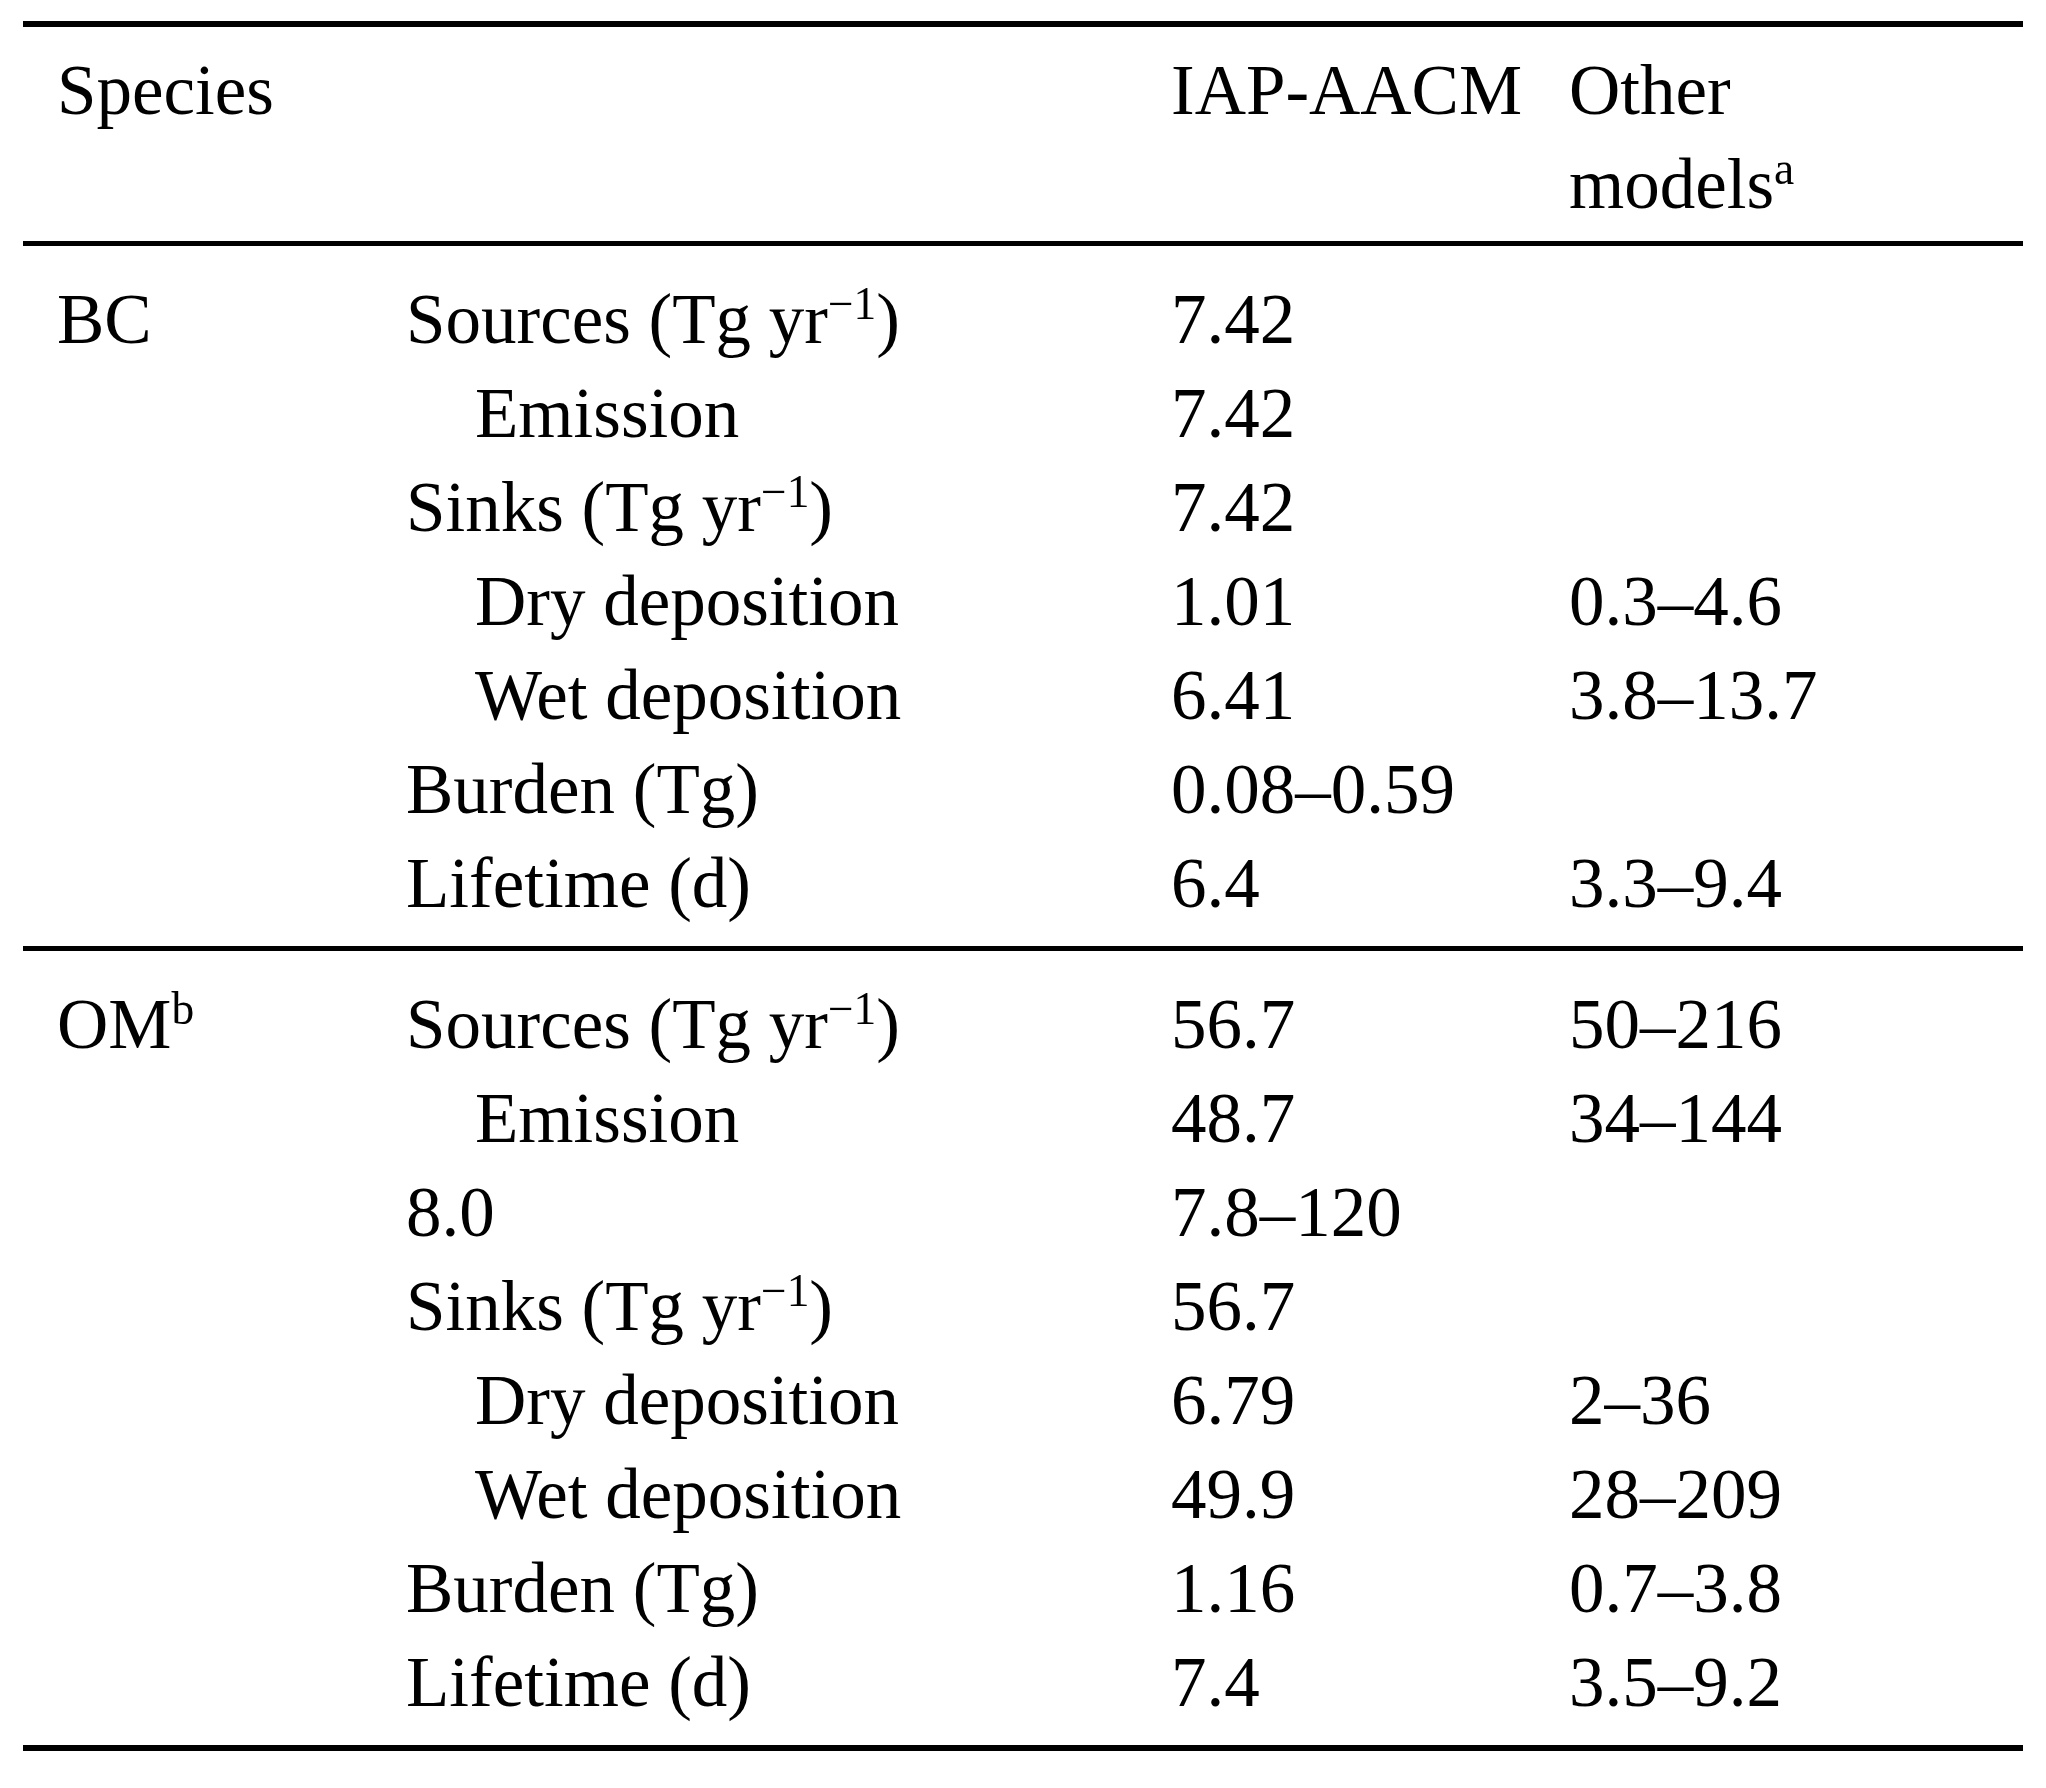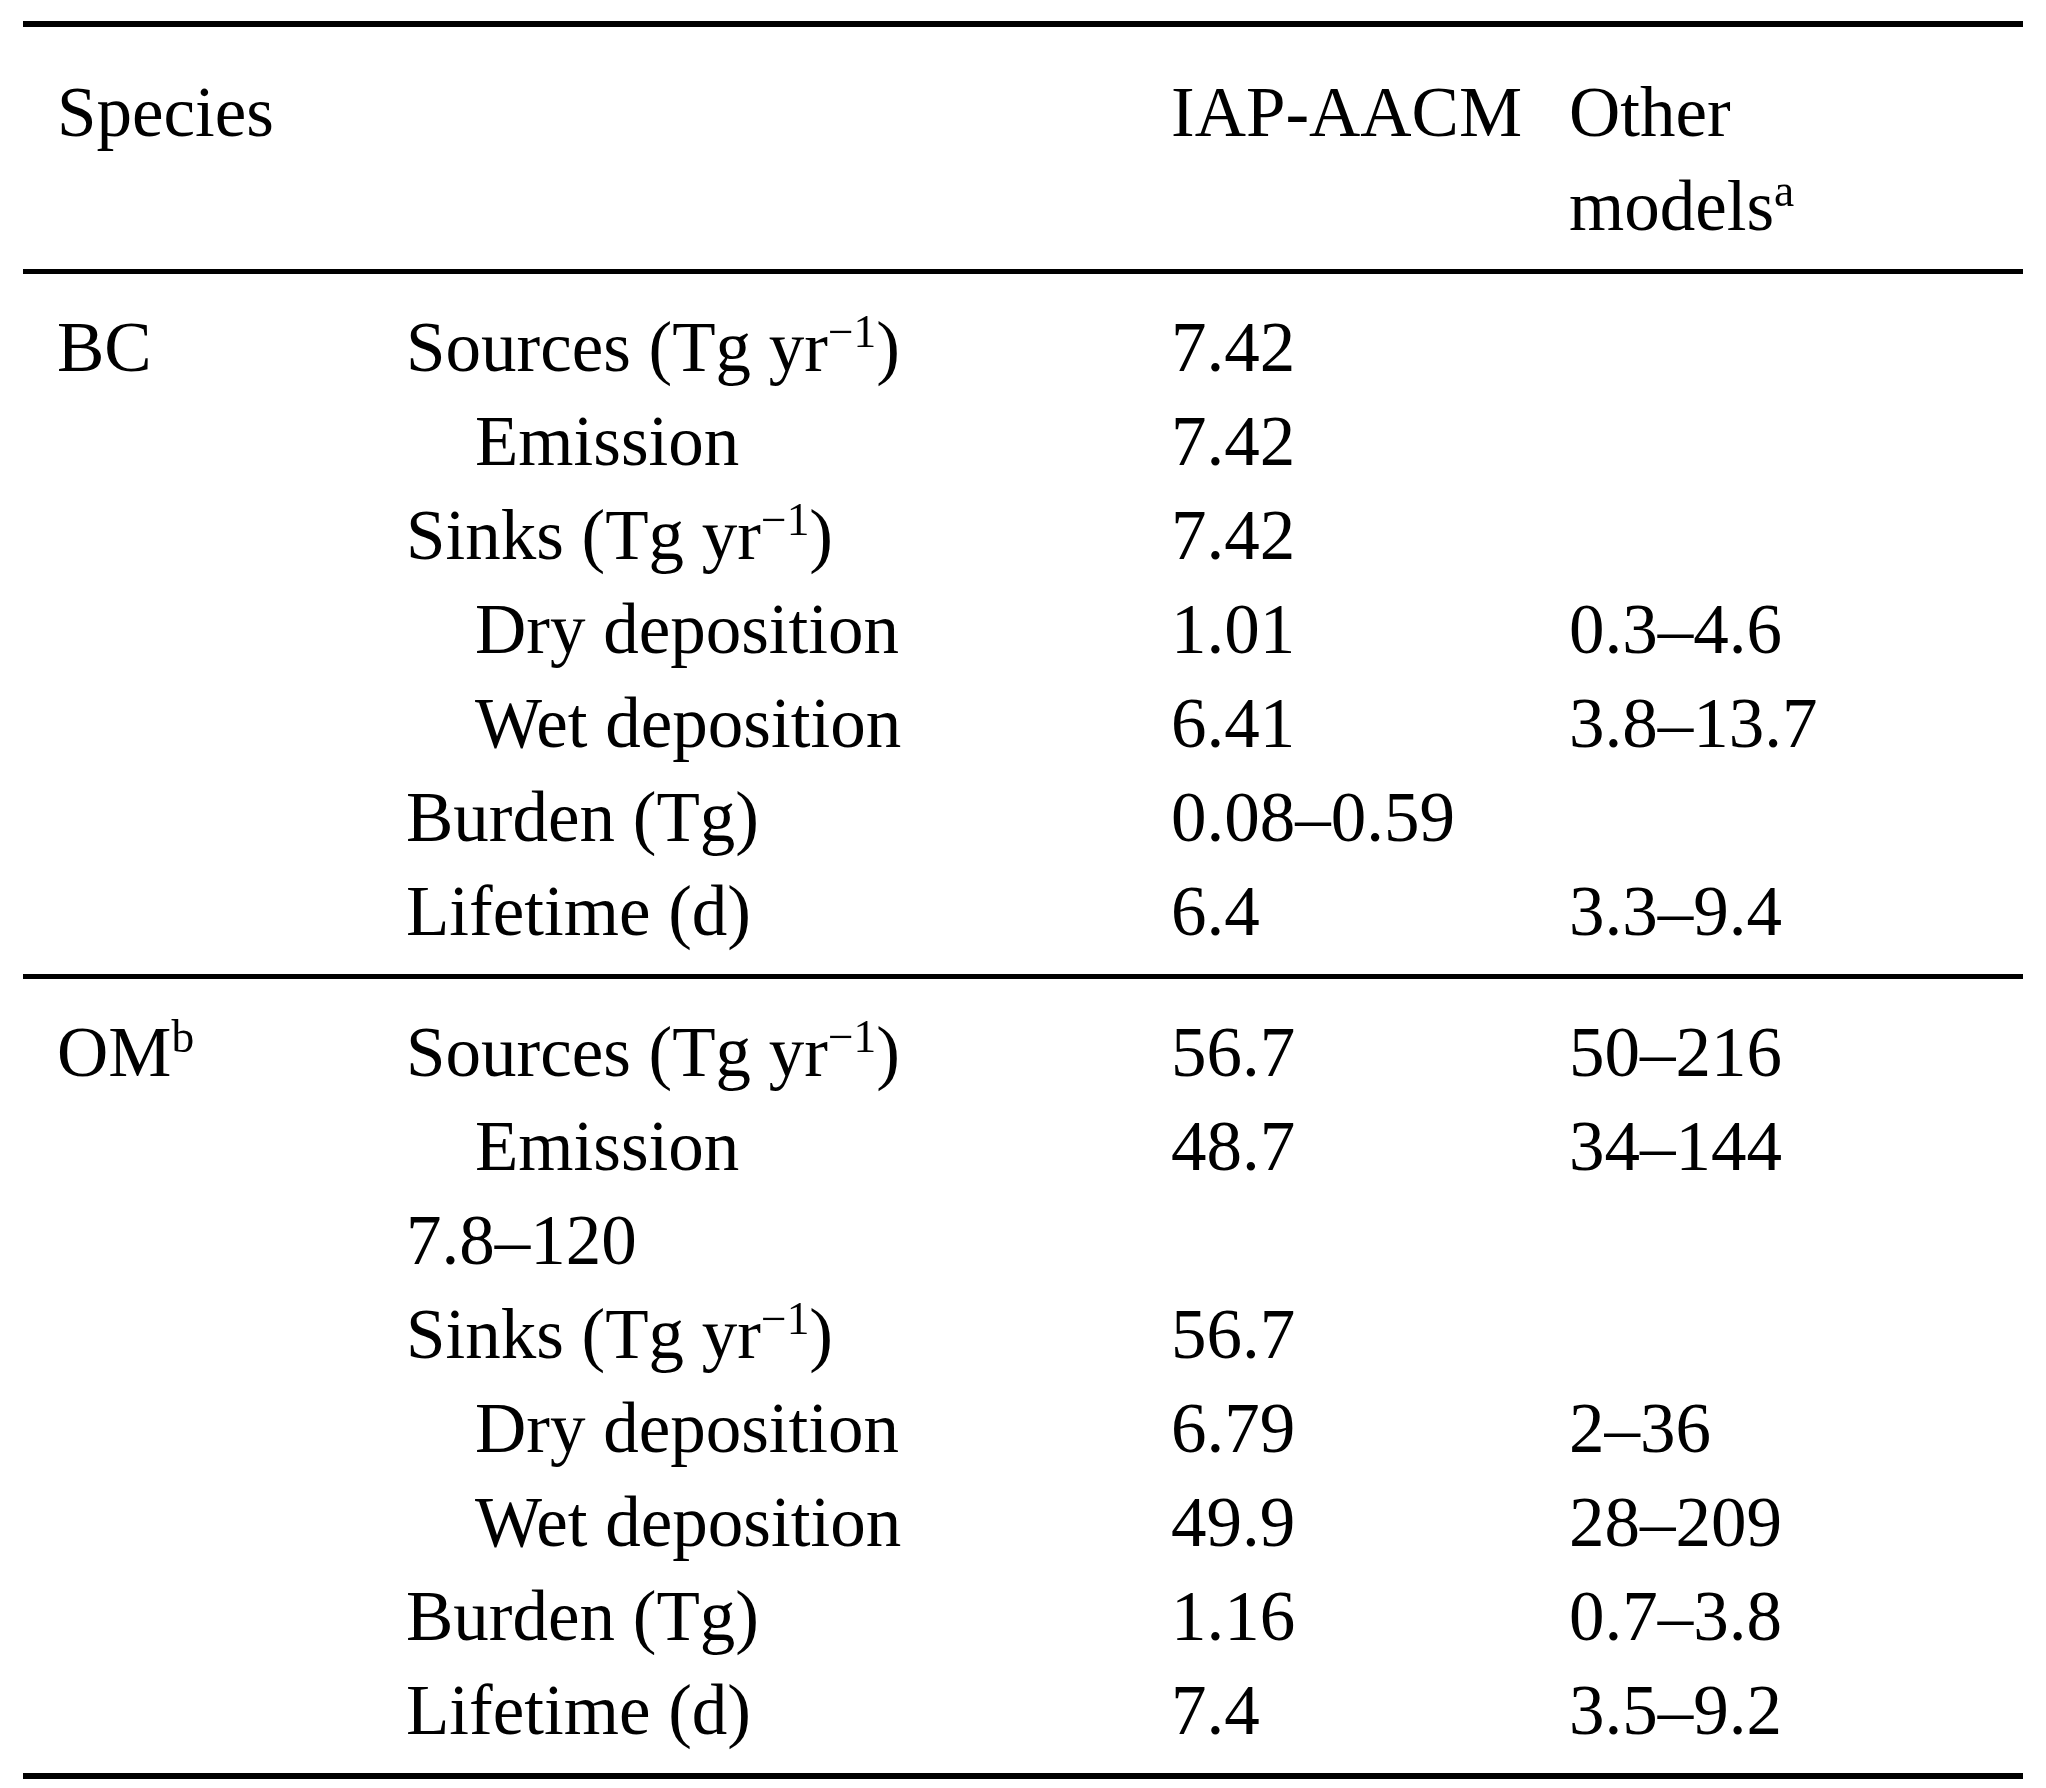--- a/index.html
+++ b/index.html
@@ -29,22 +29,21 @@
   }
   .rule.thick {
     height: 6px;
   }
   .header, .row {
     display: grid;
     grid-template-columns: 349px 765px 398px 401px;
     line-height: 94px;
   }
   .header {
-    padding: 16px 52px 16px 34px;
-    margin-top: 22px;
+    padding: 16px 52px 10px 34px;
   }
   .section {
     padding: 26px 52px 16px 34px;
   }
   .cell {
     white-space: nowrap;
   }
   .cell.num, .cell.right {
     text-align: left;
   }
@@ -131,20 +130,21 @@
           <div class="cell num">50–216</div>
         </div>
         <div class="row">
           <div class="cell species"></div>
           <div class="cell label indent">Emission</div>
           <div class="cell num">48.7</div>
           <div class="cell num">34–144</div>
         </div>
         <div class="row">
           <div class="cell species"></div>
+          <div class="cell num">8.0</div>
           <div class="cell num">7.8–120</div>
         </div>
         <div class="row">
           <div class="cell species"></div>
           <div class="cell label">Sinks (Tg yr<span class="sup">−1</span>)</div>
           <div class="cell num">56.7</div>
           <div class="cell num"></div>
         </div>
         <div class="row">
           <div class="cell species"></div>

